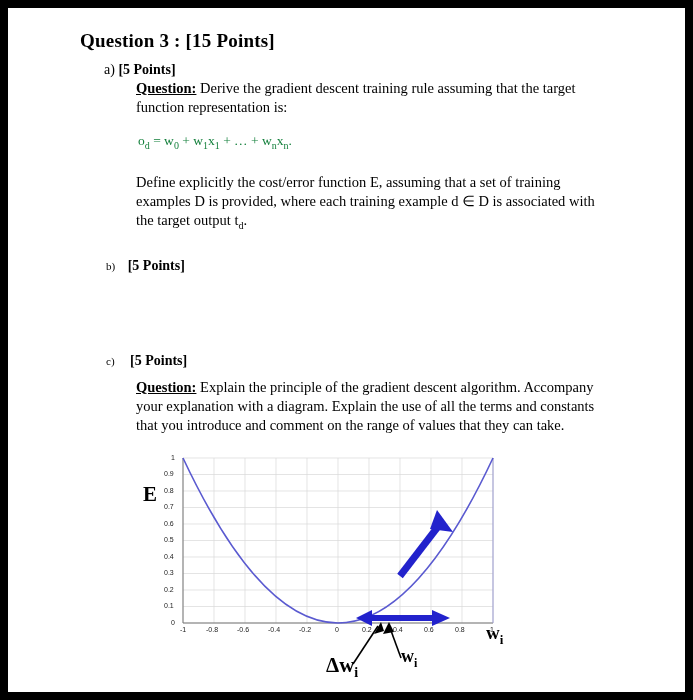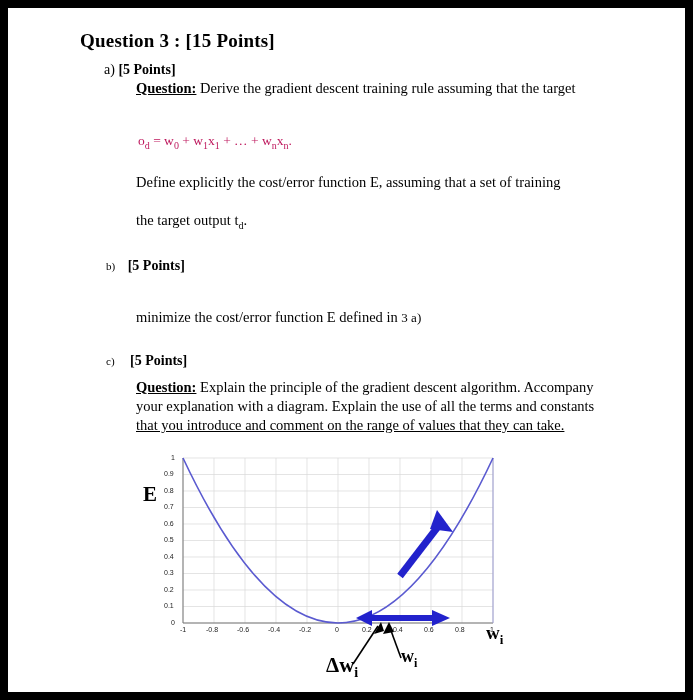--- a/index.html
+++ b/index.html
@@ -49,21 +49,21 @@
     color: #000;
   }
   .bold { font-weight: bold; text-decoration: underline; }
   .sub {
     font-size: 10px;
     vertical-align: sub;
   }
   .formula {
     position: absolute;
     font-size: 13.5px;
-    color: #be185d;
+    color: #15803d;
   }
   .chart-wrap {
     position: absolute;
     left: 130px;
     top: 438px;
     width: 400px;
     height: 230px;
   }
   .e-label {
     position: absolute;
@@ -94,50 +94,48 @@
   <div class="q-title">Question 3 : [15 Points]</div>
 
   <div class="part-label" style="left:96px; top:54px;">
     <span class="letter">a)</span>
     <span class="part-points">[5 Points]</span>
   </div>
 
   <div class="block" style="left:128px; top:71px; width:520px;">
     <span class="bold">Question:</span><span> Derive the gradient descent training rule assuming that the target</span>
   </div>
+  <div class="block" style="left:128px; top:90px; width:520px;">function representation is:</div>
 
   <div class="formula" style="left:130px; top:125px;">
     <span>o</span><span class="sub">d</span><span> = w</span><span class="sub">0</span><span> + w</span><span class="sub">1</span><span>x</span><span class="sub">1</span><span> + … + w</span><span class="sub">n</span><span>x</span><span class="sub">n</span><span>.</span>
   </div>
 
   <div class="block" style="left:128px; top:165px; width:530px;">Define explicitly the cost/error function E, assuming that a set of training</div>
+  <div class="block" style="left:128px; top:184px; width:530px;">examples D is provided, where each training example d ∈ D is associated with</div>
   <div class="block" style="left:128px; top:203px; width:530px;">
     <span>the target output t</span><span class="sub">d</span><span>.</span>
   </div>
 
   <div class="part-label" style="left:98px; top:250px;">
     <span class="letter" style="font-size:11px;">b)</span>
     <span class="part-points" style="margin-left:9px;">[5 Points]</span>
   </div>
 
-  <div class="block" style="left:128px; top:300px;">
-    <span>minimize the cost/error function E defined in</span>
-    <span style="font-size:13px;">3 a)</span>
-  </div>
 
   <div class="part-label" style="left:98px; top:345px;">
     <span class="letter" style="font-size:11px;">c)</span>
     <span class="part-points" style="margin-left:12px;">[5 Points]</span>
   </div>
 
   <div class="block" style="left:128px; top:389px; width:528px;">your explanation with a diagram. Explain the use of all the terms and constants</div>
   <div class="block" style="left:128px; top:370px; width:528px;">
     <span class="bold">Question:</span><span> Explain the principle of the gradient descent algorithm. Accompany</span>
   </div>
-  <div class="block" style="left:128px; top:408px; width:528px;text-decoration:underline;">that you introduce and comment on the range of values that they can take.</div>
+  <div class="block" style="left:128px; top:408px; width:528px;">that you introduce and comment on the range of values that they can take.</div>
 
   <div class="chart-wrap">
 
     <div class="e-label">E</div>
 
     <svg width="400" height="230" viewBox="0 0 400 230">
 
       <g>
 
         <line x1="45" y1="12" x2="45" y2="177" stroke="#d9d9d9" stroke-width="0.7"></line>

